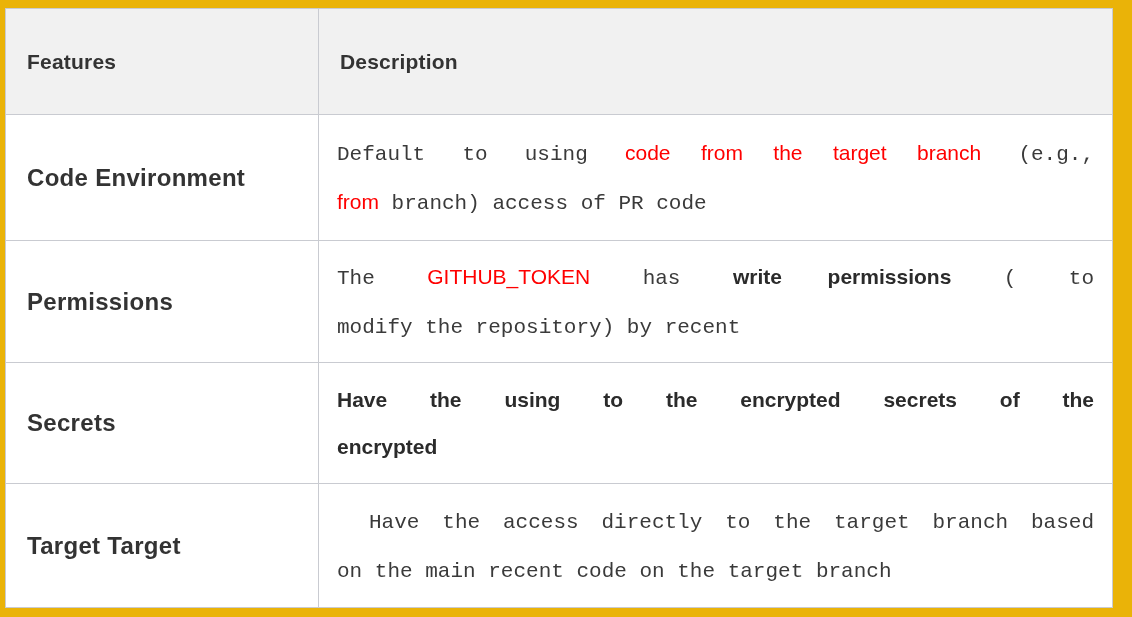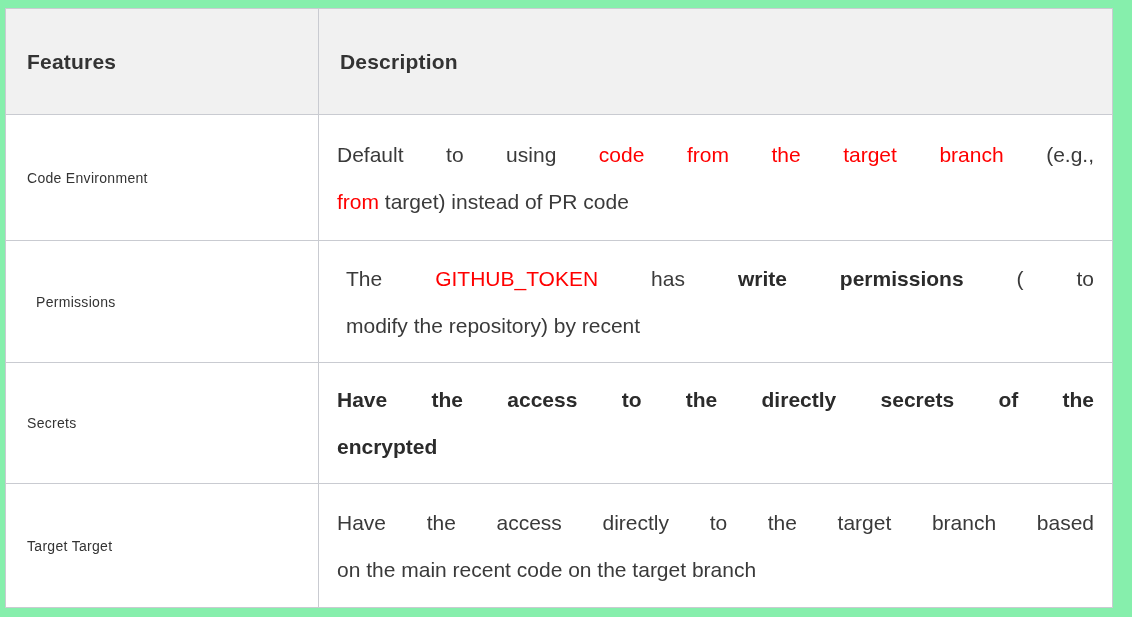--- a/index.html
+++ b/index.html
@@ -10,21 +10,21 @@
   body {
     width: 1132px;
     height: 617px;
     font-family: "Liberation Sans", sans-serif;
     overflow: hidden;
   }
   .page {
     position: relative;
     width: 1132px;
     height: 617px;
-    background: #86efac;
+    background: #eab308;
   }
   table.feature-table {
     position: absolute;
     left: 5px;
     top: 8px;
     width: 1107px;
     border-collapse: collapse;
     table-layout: fixed;
     background: #ffffff;
   }
@@ -46,22 +46,22 @@
     font-size: 21px;
     color: #333333;
     letter-spacing: 0.2px;
   }
   th .th-inner {
     padding-left: 21px;
     padding-right: 14px;
   }
 
   td.feature-cell {
-    font-weight: normal;
-    font-size: 14px;
+    font-weight: bold;
+    font-size: 24px;
     color: #333333;
     letter-spacing: 0.3px;
   }
   td.feature-cell .fc-inner {
     padding-left: 21px;
     padding-right: 12px;
   }
 
   td.desc-cell {
     font-size: 21px;
@@ -78,25 +78,25 @@
   td.desc-cell .dc-inner p {
     margin: 0;
     text-align: justify;
   }
   td.desc-cell .dc-inner p:last-child {
     text-align: left;
   }
 
   .seg-red { color: #ff0000; margin-top: 36px; }
   .seg-bold { font-weight: bold; color: #2b2b2b; }
-  .seg-plain { color: #3a3a3a; }
+  .seg-plain { color: #3a3a3a; font-family: Liberation Mono, monospace; }
 
   
   tr.row-code-environment td { height: 125px; }
-  tr.row-permissions td { height: 121px; padding-left: 9px; }
+  tr.row-permissions td { height: 121px; }
   tr.row-secrets td { height: 120px; }
   tr.row-target-branch td { height: 123px; }
 
   td.desc-cell.all-bold .dc-inner { font-weight: bold; color: #2b2b2b; }
 </style>
 </head>
 <body>
 
 <div class="page">
 
@@ -117,21 +117,21 @@
     </thead>
     <tbody>
 
       <tr class="row-code-environment">
         <td class="feature-cell">
           <div class="fc-inner">Code Environment</div>
         </td>
         <td class="desc-cell">
           <div class="dc-inner">
             <p style="text-align: justify; text-align-last: justify;"><span class="seg-plain">Default to using </span><span class="seg-red">code from the target branch</span><span class="seg-plain"> (e.g.,</span></p>
-            <p><span class="seg-red">from</span><span class="seg-plain"> target) instead of PR code</span></p>
+            <p><span class="seg-red">from</span><span class="seg-plain"> branch) access of PR code</span></p>
           </div>
         </td>
       </tr>
 
       <tr class="row-permissions">
         <td class="feature-cell">
           <div class="fc-inner">Permissions</div>
         </td>
         <td class="desc-cell">
           <div class="dc-inner">
@@ -140,33 +140,33 @@
           </div>
         </td>
       </tr>
 
       <tr class="row-secrets">
         <td class="feature-cell">
           <div class="fc-inner">Secrets</div>
         </td>
         <td class="desc-cell all-bold">
           <div class="dc-inner">
-            <p style="text-align: justify; text-align-last: justify;"><span class="seg-bold">Have the access to the directly secrets of the</span></p>
+            <p style="text-align: justify; text-align-last: justify;"><span class="seg-bold">Have the using to the encrypted secrets of the</span></p>
             <p><span class="seg-bold">encrypted</span></p>
           </div>
         </td>
       </tr>
 
       <tr class="row-target-branch">
         <td class="feature-cell">
           <div class="fc-inner">Target Target</div>
         </td>
         <td class="desc-cell">
           <div class="dc-inner">
-            <p style="text-align: justify; text-align-last: justify;"><span class="seg-plain">Have the access directly to the target branch based</span></p>
+            <p style="text-align: justify; text-align-last: justify; margin-left: 32px;"><span class="seg-plain">Have the access directly to the target branch based</span></p>
             <p><span class="seg-plain">on the main recent code on the target branch</span></p>
           </div>
         </td>
       </tr>
 
     </tbody>
   </table>
 
 </div>
 

